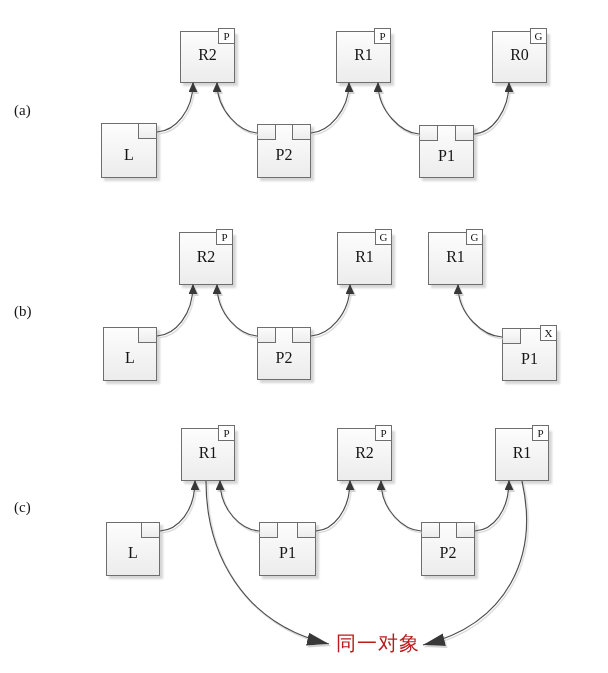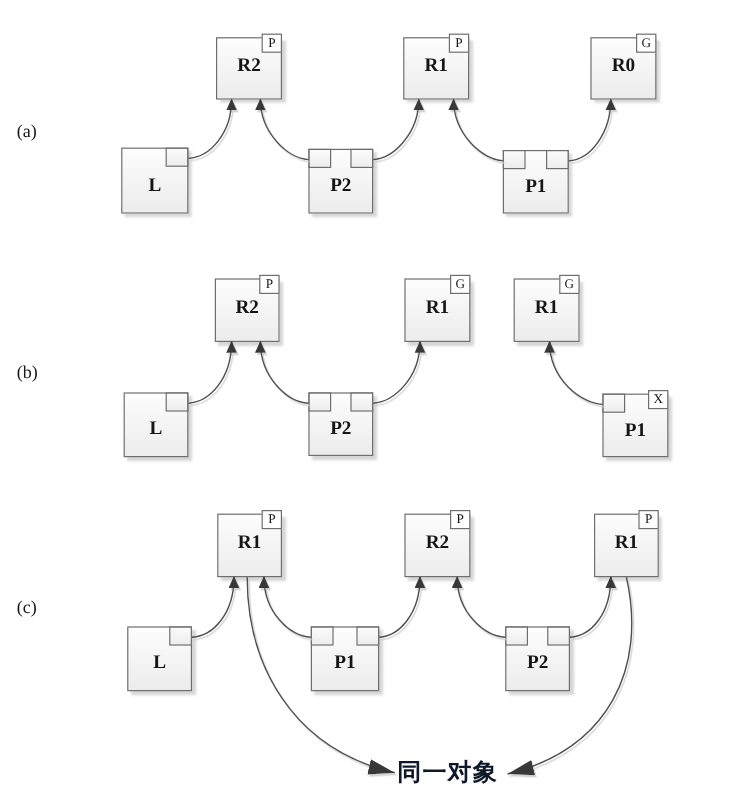--- a/index.html
+++ b/index.html
@@ -3,33 +3,33 @@
 <meta charset="utf-8">
 <style>
   html,body{margin:0;padding:0;background:#fff;}
   .canvas{position:relative;width:608px;height:673px;background:#fff;overflow:hidden;
           font-family:"Liberation Serif","DejaVu Serif",serif;}
   .box{position:absolute;box-sizing:border-box;border:1px solid #6e6e6e;
        background:linear-gradient(180deg,#fdfdfd 0%,#ececec 100%);
        box-shadow:3px 3px 2px rgba(165,165,165,.45);
        display:flex;align-items:center;justify-content:center;
        font-size:16px;color:#151515;}
-  .box .lbl{position:relative;top:-2px;font-weight:bold;}
+  .box .lbl{position:relative;top:-2px;}
   .pl .lbl{top:4px;}
   .tab{position:absolute;width:19px;height:16px;box-sizing:border-box;
        border:1px solid #6e6e6e;background:linear-gradient(180deg,#fbfbfb,#ededed);}
   .tab.tl{left:-1px;top:-1px}
   .tab.tr{right:-1px;top:-1px}
   .tag{position:absolute;right:-1px;top:-4px;width:17px;height:16px;box-sizing:border-box;
        border:1px solid #6e6e6e;background:#ffffff;font-size:11px;line-height:14px;
        text-align:center;color:#151515;}
   .rowlabel{position:absolute;font-size:15px;color:#151515;}
-  .annotation{position:absolute;left:331px;top:630px;width:94px;
+  .annotation{position:absolute;left:331px;top:630px;width:94px;text-align:center;
        font-family:"DejaVu Sans","Liberation Sans",sans-serif;
-       font-weight:bold;font-size:20px;color:#0f172a;letter-spacing:1px;white-space:nowrap;}
+       font-weight:normal;font-size:20px;color:#b91c1c;letter-spacing:1px;white-space:nowrap;}
   svg.arrows{position:absolute;left:0;top:0;pointer-events:none;}
 </style>
 </head>
 <body>
 
 <div class="canvas">
 
   <div class="rowlabel" style="left:14px;top:102px">(a)</div>
   <div class="rowlabel" style="left:14px;top:303px">(b)</div>
   <div class="rowlabel" style="left:14px;top:499px">(c)</div>

